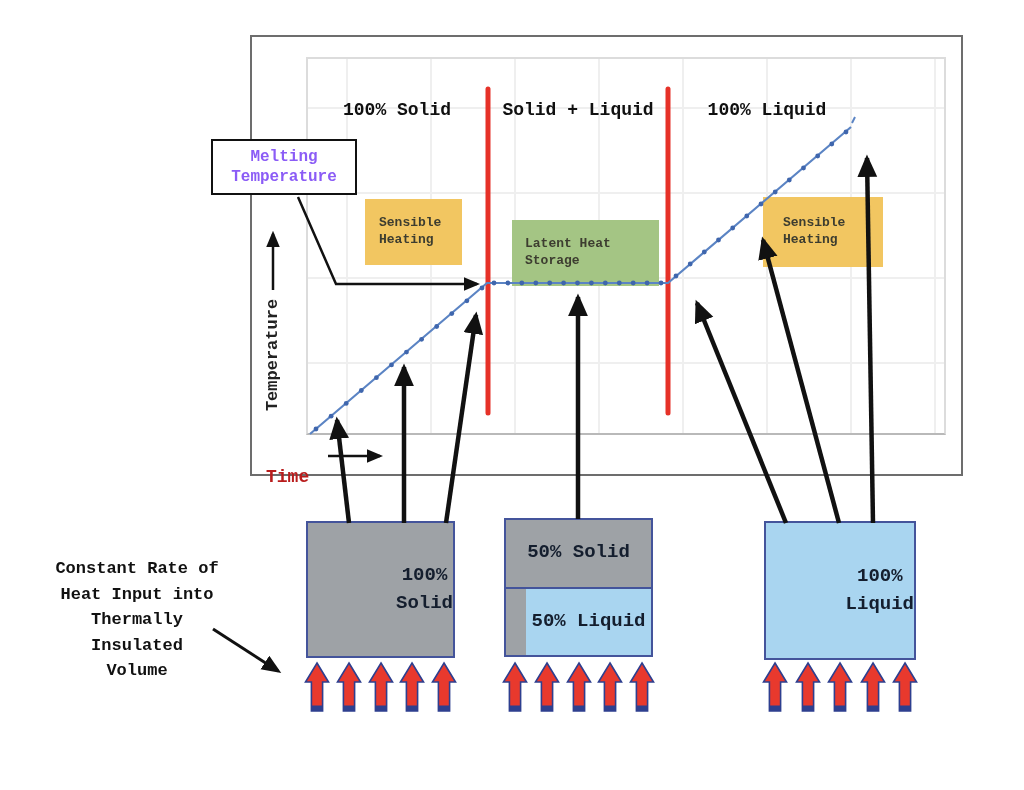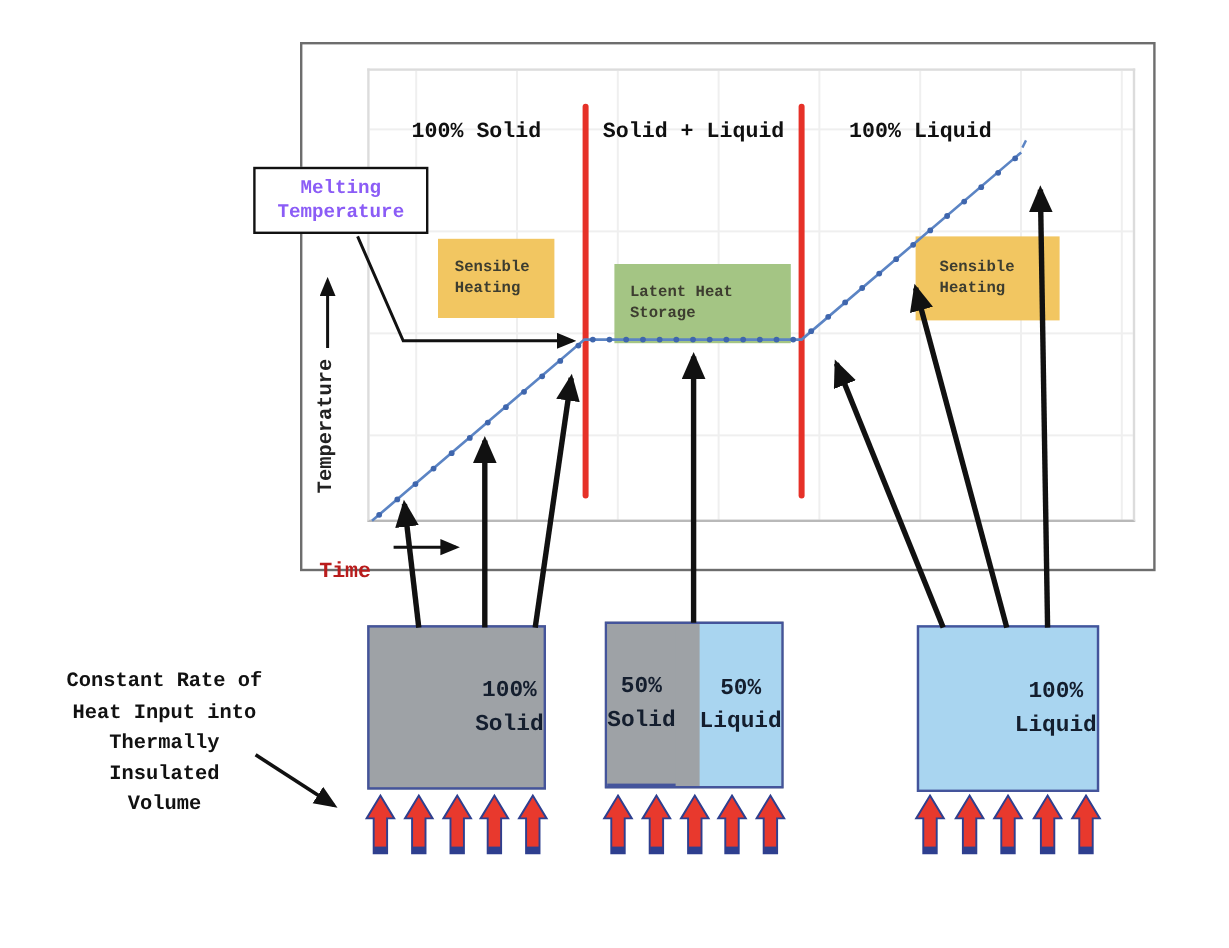--- a/index.html
+++ b/index.html
@@ -58,21 +58,21 @@
     left:266px;top:441px;width:60px;height:24px;
     font-weight:700;font-size:18px;color:#b91c1c;line-height:24px;margin-top:24px;
   }
 
   .material{border:2px solid var(--container-border,#44549b);display:flex;align-items:center;justify-content:flex-end;}
   .material .label,.layer .label{
     font-weight:700;font-size:19px;line-height:1.45;color:#141e2e;text-align:center;
   }
   #material-solid{left:306px;top:521px;width:149px;height:137px;background:var(--solid-gray,#9ea2a6);}
   #material-mixed{left:504px;top:518px;width:149px;height:139px;background:var(--solid-gray,#9ea2a6);
-    flex-direction:row;align-items:stretch;justify-content:flex-start;padding:0;}
+    flex-direction:column;align-items:stretch;justify-content:flex-start;padding:0;}
   #material-mixed .layer{flex:1;display:flex;align-items:center;justify-content:center;}
   #material-mixed .layer.top{border-bottom:2px solid var(--container-border,#44549b);background:var(--solid-gray,#9ea2a6);}
   #material-mixed .layer.bottom{background:var(--liquid-blue,#a9d5f0);margin-left:20px;}
   #material-liquid{left:764px;top:521px;width:152px;height:139px;background:var(--liquid-blue,#a9d5f0);}
 
   #caption{
     left:28px;top:556px;width:218px;text-align:center;
     font-weight:700;font-size:17px;line-height:1.5;color:#111111;
   }
 

